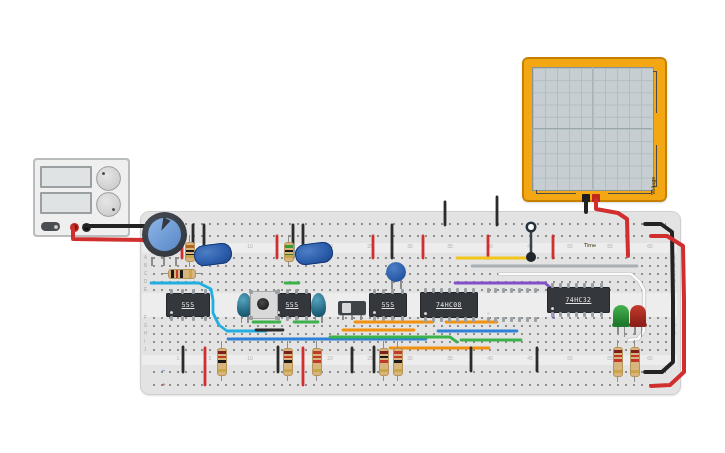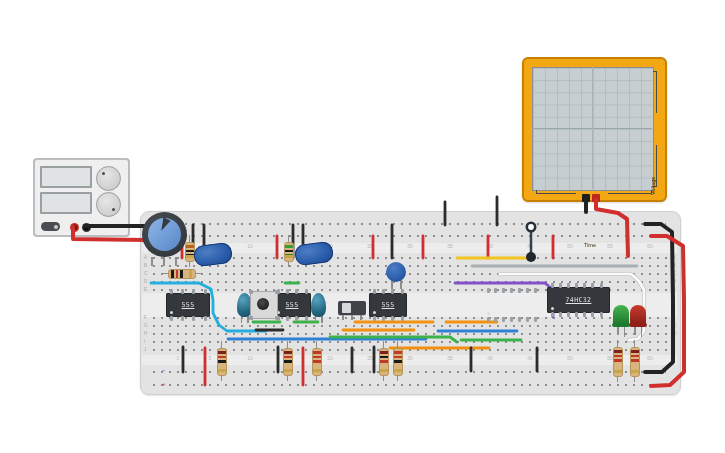--- a/index.html
+++ b/index.html
@@ -311,20 +311,40 @@
         <div class="pin" style="left: 3.5px; top: 0px;"></div>
         <div class="pin" style="left: 3.5px; bottom: 0px;"></div>
         <div class="pin" style="left: 12.8333px; top: 0px;"></div>
         <div class="pin" style="left: 12.8333px; bottom: 0px;"></div>
         <div class="pin" style="left: 22.1667px; top: 0px;"></div>
         <div class="pin" style="left: 22.1667px; bottom: 0px;"></div>
         <div class="pin" style="left: 31.5px; top: 0px;"></div>
         <div class="pin" style="left: 31.5px; bottom: 0px;"></div>
         <div class="dot1" style="left: 4px; bottom: 7px;"></div>
       </div>
+      <div class="ic" style="left: 420px; top: 288px; width: 58px; height: 34px;">
+        <div class="body" style="top: 4px; height: 26px;">
+          <span class="lbl">74HC08</span>
+        </div>
+        <div class="pin" style="left: 3.5px; top: 0px;"></div>
+        <div class="pin" style="left: 3.5px; bottom: 0px;"></div>
+        <div class="pin" style="left: 11.5px; top: 0px;"></div>
+        <div class="pin" style="left: 11.5px; bottom: 0px;"></div>
+        <div class="pin" style="left: 19.5px; top: 0px;"></div>
+        <div class="pin" style="left: 19.5px; bottom: 0px;"></div>
+        <div class="pin" style="left: 27.5px; top: 0px;"></div>
+        <div class="pin" style="left: 27.5px; bottom: 0px;"></div>
+        <div class="pin" style="left: 35.5px; top: 0px;"></div>
+        <div class="pin" style="left: 35.5px; bottom: 0px;"></div>
+        <div class="pin" style="left: 43.5px; top: 0px;"></div>
+        <div class="pin" style="left: 43.5px; bottom: 0px;"></div>
+        <div class="pin" style="left: 51.5px; top: 0px;"></div>
+        <div class="pin" style="left: 51.5px; bottom: 0px;"></div>
+        <div class="dot1" style="left: 4px; bottom: 7px;"></div>
+      </div>
       <div class="ic" style="left: 483px; top: 288px; width: 57px; height: 34px;">
         <div class="pin" style="left: 3.5px; top: 0px;"></div>
         <div class="pin" style="left: 3.5px; bottom: 0px;"></div>
         <div class="pin" style="left: 11.3333px; top: 0px;"></div>
         <div class="pin" style="left: 11.3333px; bottom: 0px;"></div>
         <div class="pin" style="left: 19.1667px; top: 0px;"></div>
         <div class="pin" style="left: 19.1667px; bottom: 0px;"></div>
         <div class="pin" style="left: 27px; top: 0px;"></div>
         <div class="pin" style="left: 27px; bottom: 0px;"></div>
         <div class="pin" style="left: 34.8333px; top: 0px;"></div>

